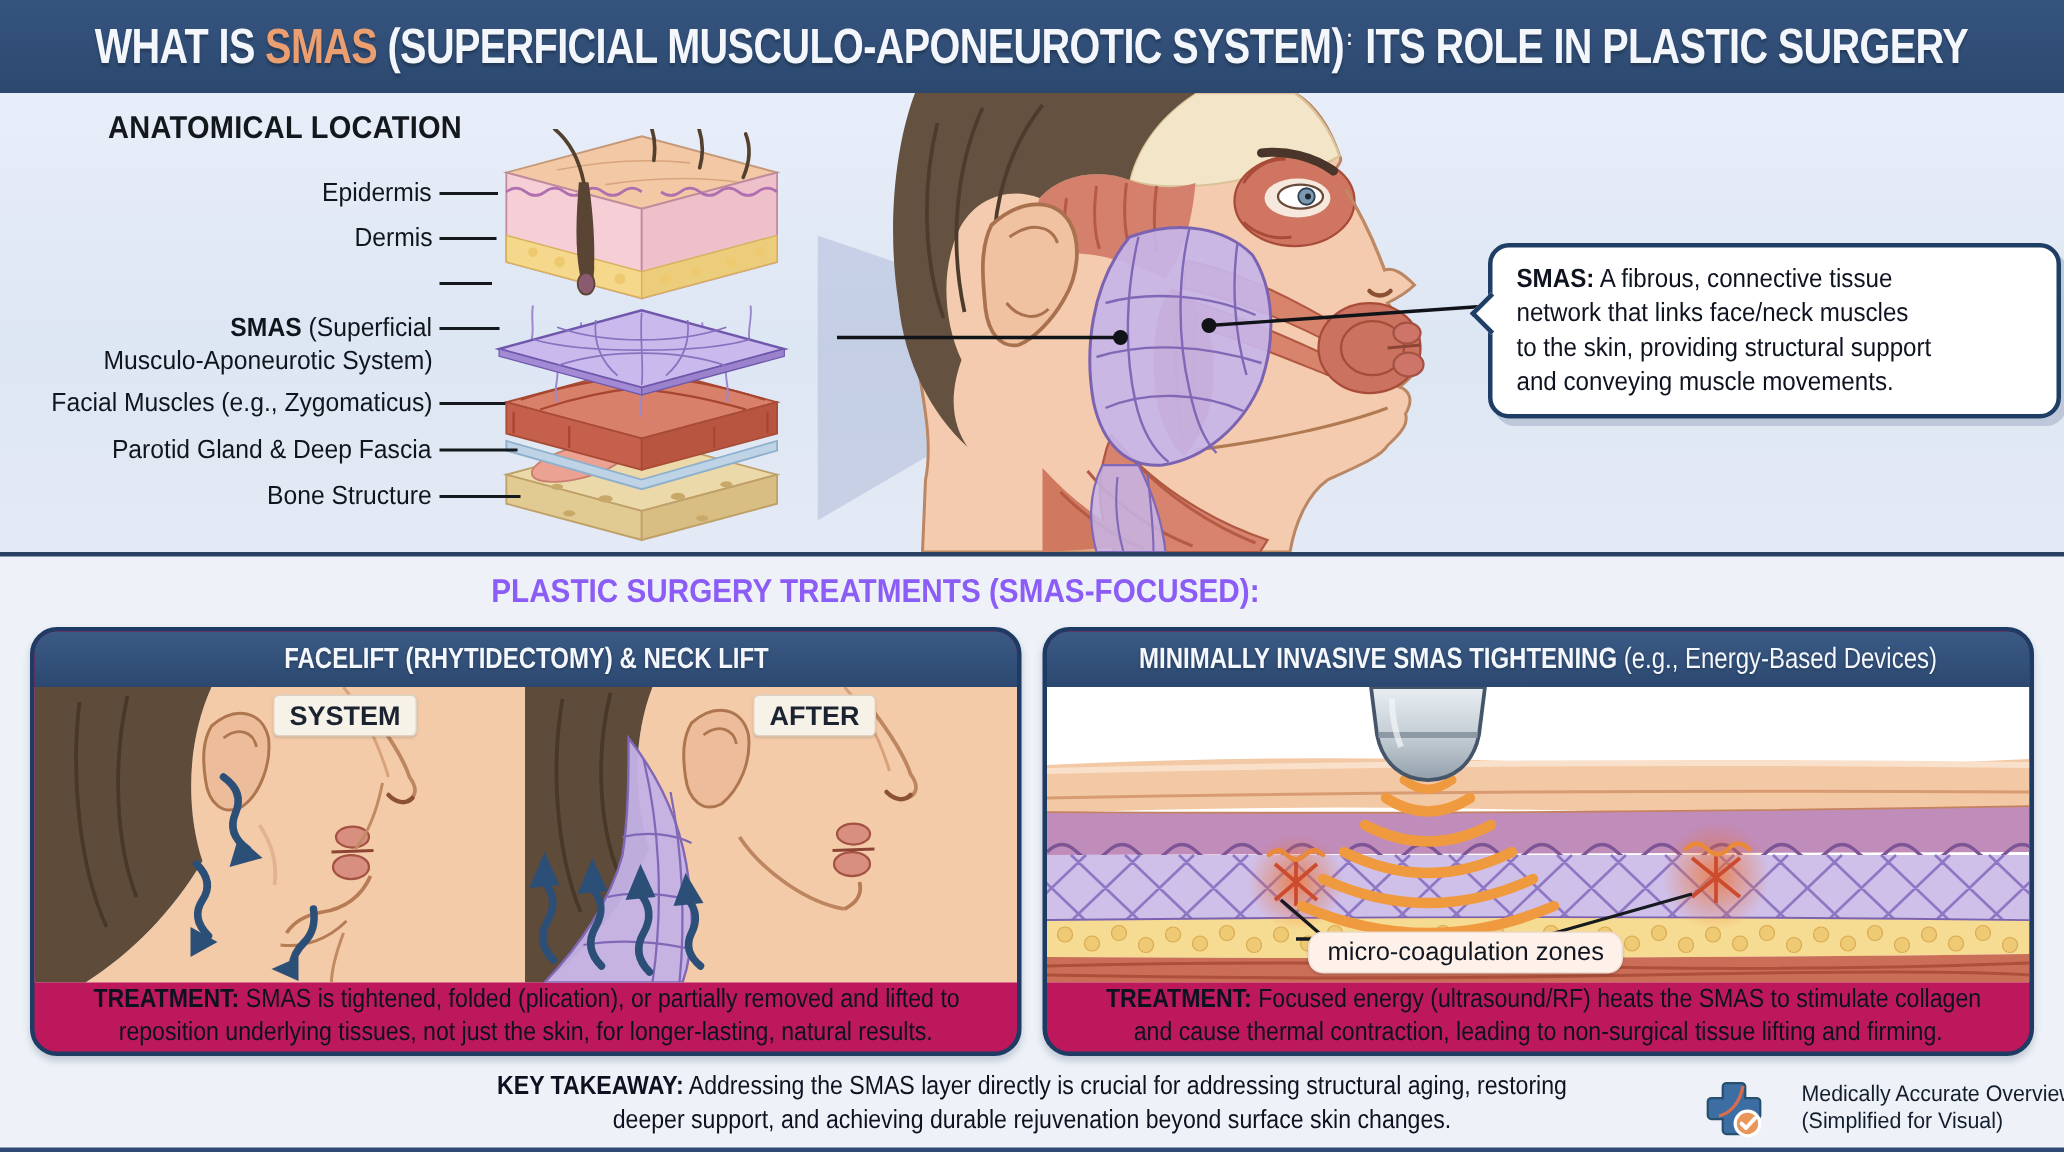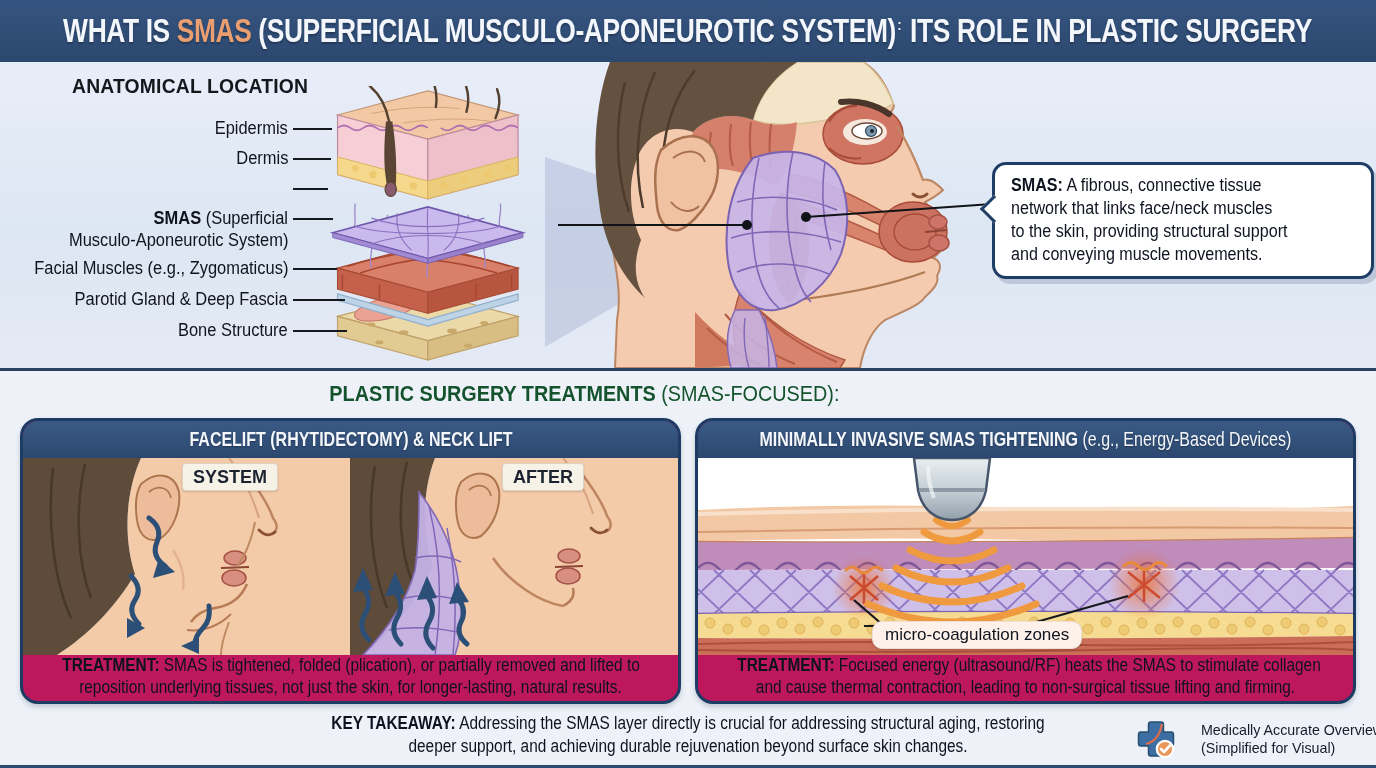--- a/index.html
+++ b/index.html
@@ -28,21 +28,21 @@
            border-radius:14px;padding:9px 14px 10px 16px;box-shadow:4px 5px 0 rgba(100,118,152,.28);}
   .co-line{white-space:nowrap;font-size:17.5px;line-height:23px;color:#0e1320;
            transform:scaleX(.92);transform-origin:0 50%;}
   .callout-tail{position:absolute;left:-11px;top:34px;width:17px;height:17px;background:#ffffff;
                 border-left:3px solid #1e3e66;border-bottom:3px solid #1e3e66;transform:rotate(45deg);}
 
   .divider{position:absolute;left:0;top:368px;width:1376px;height:3px;background:#2b4164;}
   .bottom-strip{position:absolute;left:0;top:765px;width:1376px;height:3px;background:#2e4a72;}
 
   
-  .section-title{position:absolute;left:0;top:381px;width:1168px;text-align:center;font-size:22px;color:#14532d;}
+  .section-title{position:absolute;left:0;top:381px;width:1168px;text-align:center;font-size:22px;color:#8b5cf6;font-weight:bold;}
   .section-title .inner{display:inline-block;white-space:nowrap;transform:scaleX(.9);transform-origin:50% 50%;}
 
   .panel{position:absolute;top:418px;width:661px;height:286px;background:#be185d;border:3px solid #1d3b63;
          border-radius:18px;overflow:hidden;box-shadow:0 3px 5px rgba(60,80,110,.25);box-sizing:border-box;}
   .panel-left{left:20px;} .panel-right{left:695px;}
   .panel-header{height:37px;background:linear-gradient(180deg,#3a5a85,#2c4870);display:flex;align-items:center;justify-content:center;}
   .panel-header .ht{white-space:nowrap;color:#f4f7fb;font-size:19.5px;font-weight:bold;
                     transform:scaleX(.82);transform-origin:50% 50%;text-shadow:0 1px 2px rgba(0,0,0,.3);}
   .panel-header .ht .light{font-weight:normal;}
   .panel-body{position:relative;width:655px;height:197px;}

